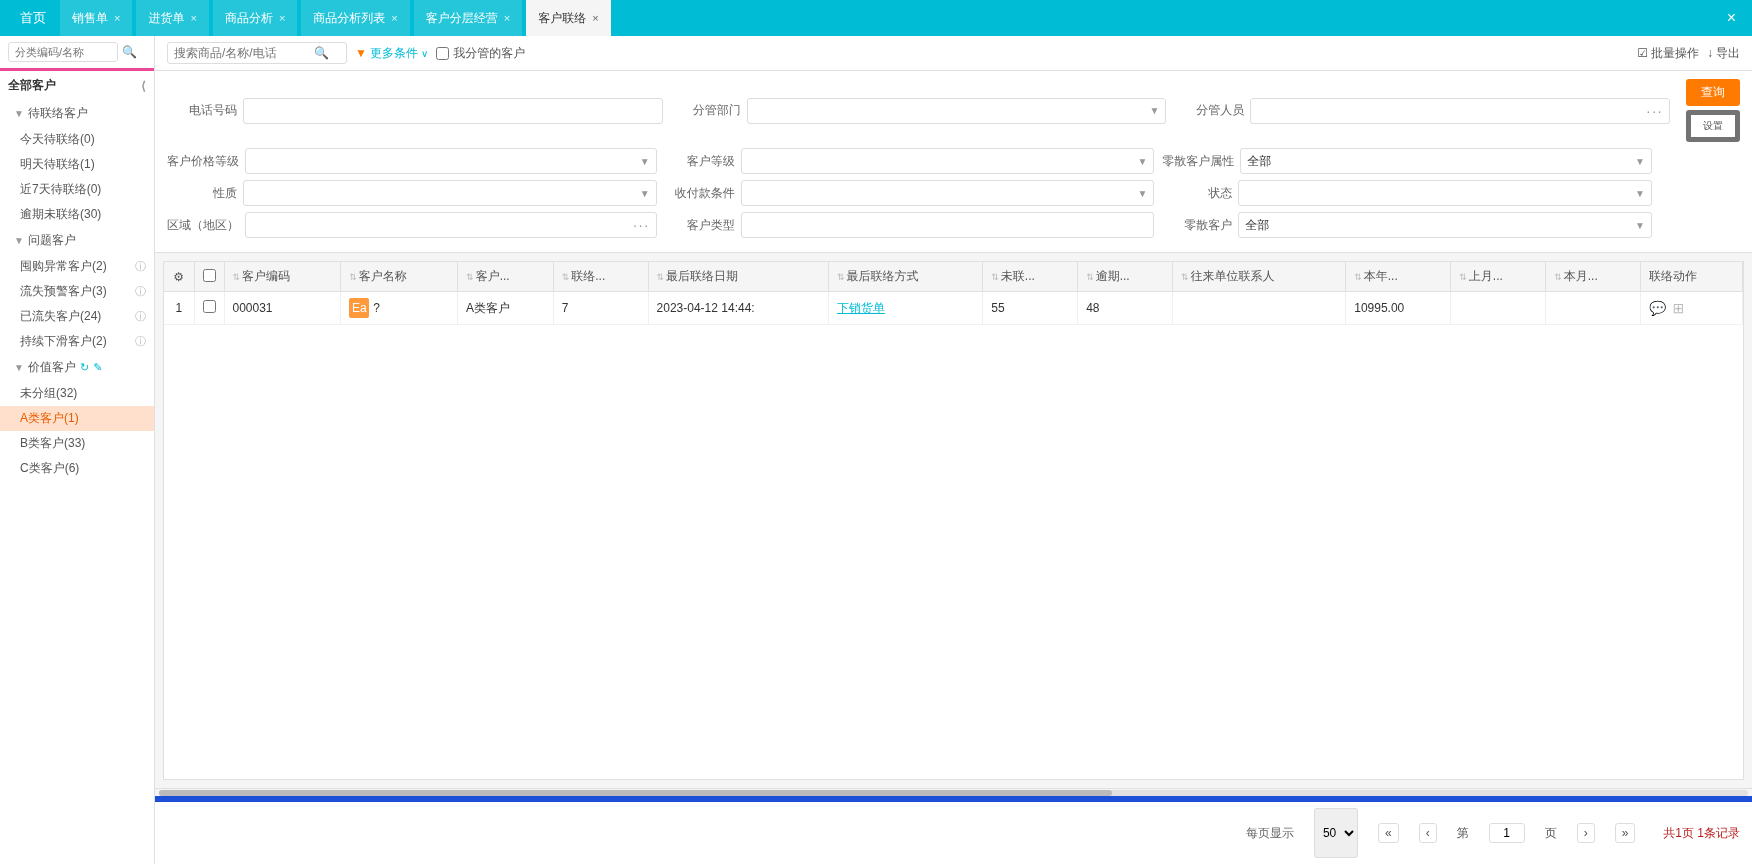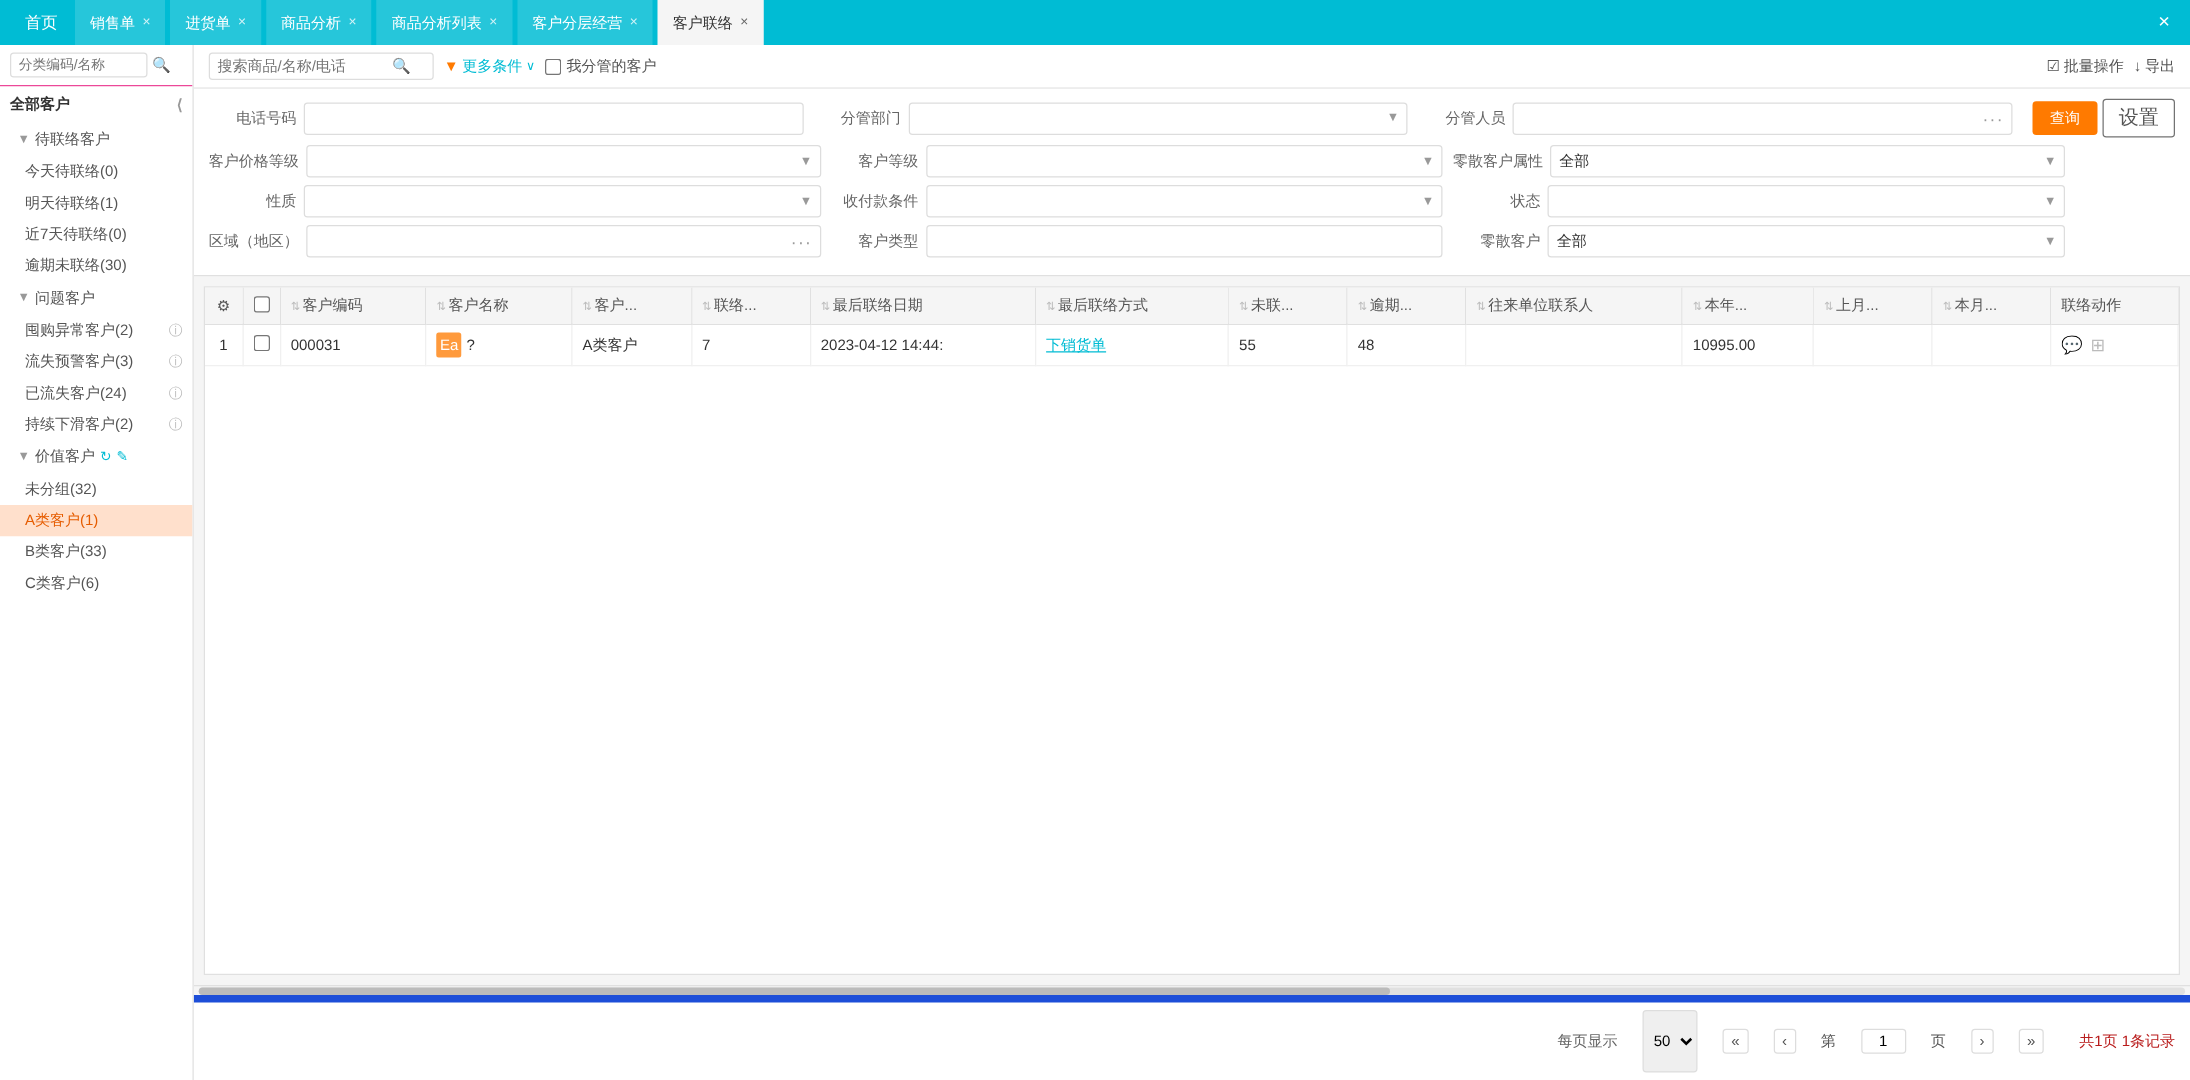--- a/index.html
+++ b/index.html
@@ -66,21 +66,21 @@
       width: 155px;
       background: white;
       border-right: 1px solid #e0e0e0;
       overflow-y: auto;
       flex-shrink: 0;
     }
     .sidebar-search {
       display: flex;
       align-items: center;
       padding: 6px 8px;
-      border-bottom: 1px solid #ec4899;
+      border-bottom: 3px solid #ec4899;
     }
     .sidebar-search input {
       border: 1px solid #ddd;
       border-radius: 3px;
       padding: 3px 6px;
       width: 110px;
       font-size: 11px;
       outline: none;
       color: #999;
     }
@@ -322,25 +322,25 @@
       color: white;
       border: none;
       border-radius: 3px;
       padding: 5px 14px;
       cursor: pointer;
       font-size: 12px;
     }
     .btn-outline {
       background: white;
       color: #555;
-      border: 1px solid #737373;
+      border: 5px solid #737373;
       border-radius: 3px;
       padding: 4px 12px;
       cursor: pointer;
-      font-size: 16px;
+      font-size: 10px;
     }
 
     
     ::-webkit-scrollbar { width: 6px; height: 6px; }
     ::-webkit-scrollbar-track { background: #f1f1f1; }
     ::-webkit-scrollbar-thumb { background: #ccc; border-radius: 3px; }
 
     .customer-name-cell {
       display: flex;
       align-items: center;
@@ -530,21 +530,21 @@
               <span class="down-arrow">▼</span>
           </div>
         </div>
         <div class="filter-field">
           <span class="filter-label">分管人员</span>
           <div class="filter-input">
             <span></span>
               <span class="dots">···</span>
           </div>
         </div>
-        <div style="display:flex;flex-direction:row;gap:4px;margin-left:8px;align-items:center;">
+        <div style="display:flex;flex-direction:column;gap:4px;margin-left:8px;">
           <button class="btn-orange">查询</button>
           <button class="btn-outline">设置</button>
         </div>
       </div>
 
       <div class="filter-row">
         <div class="filter-field">
           <span class="filter-label">客户价格等级</span>
           <div class="filter-input">
             <span></span>

